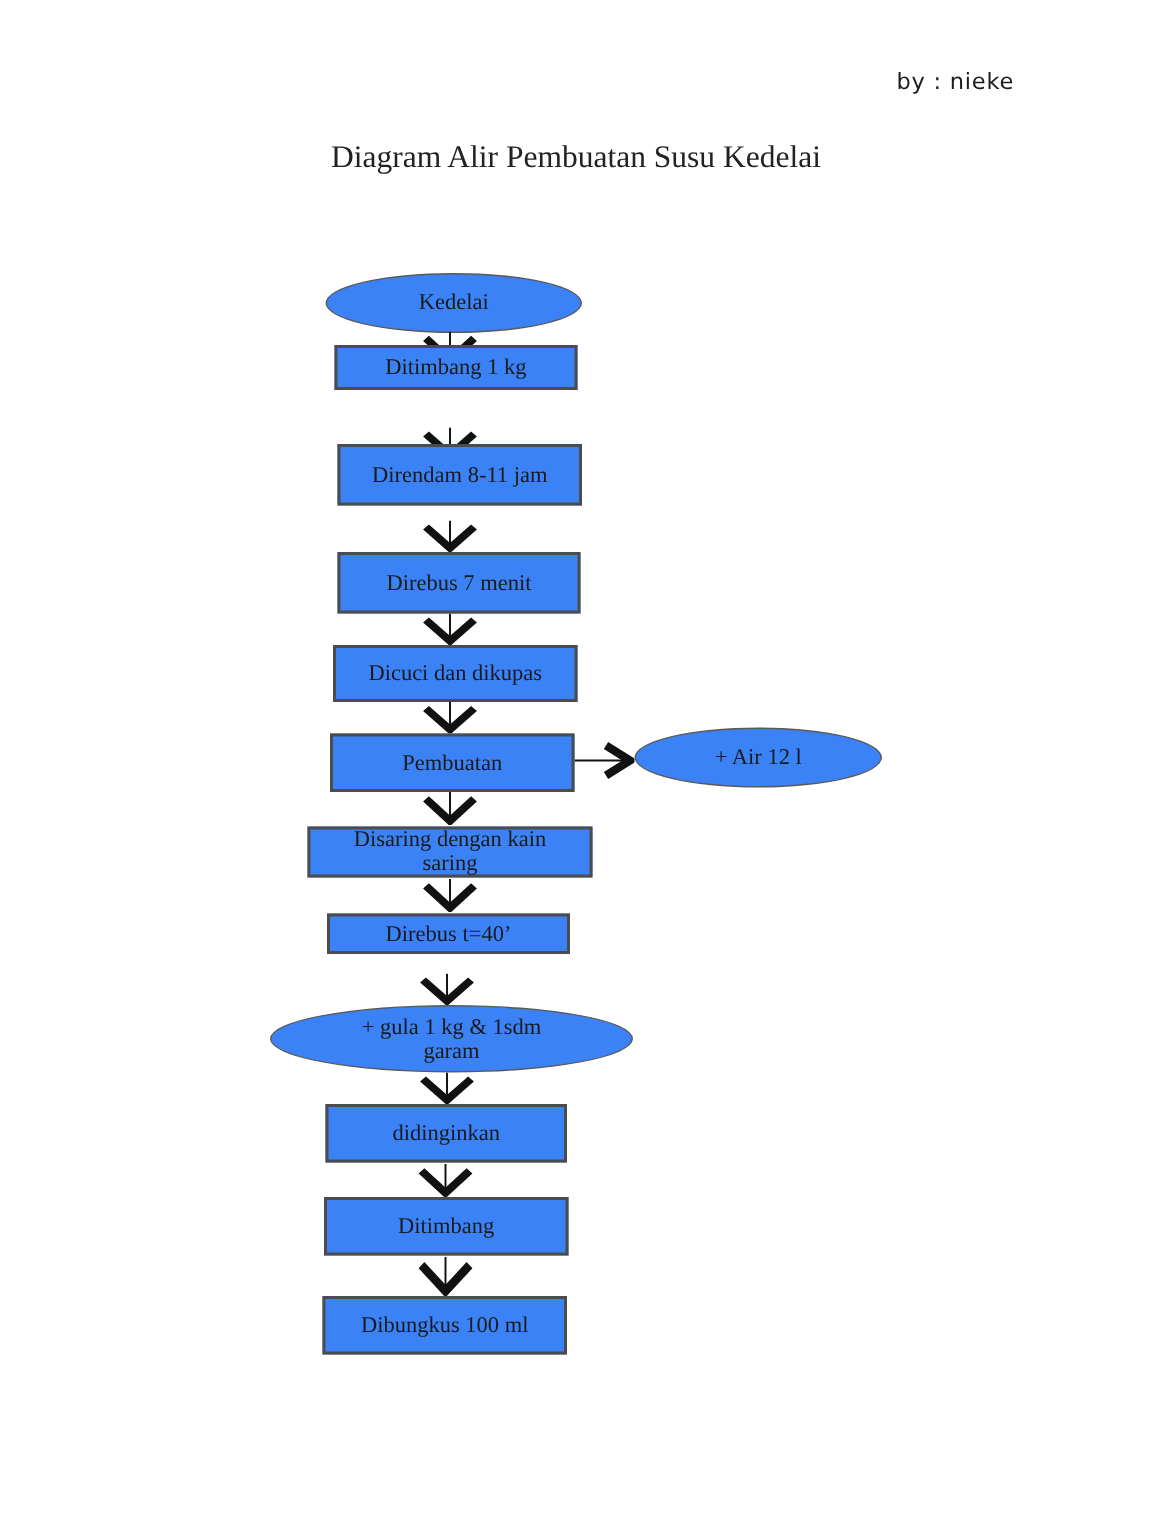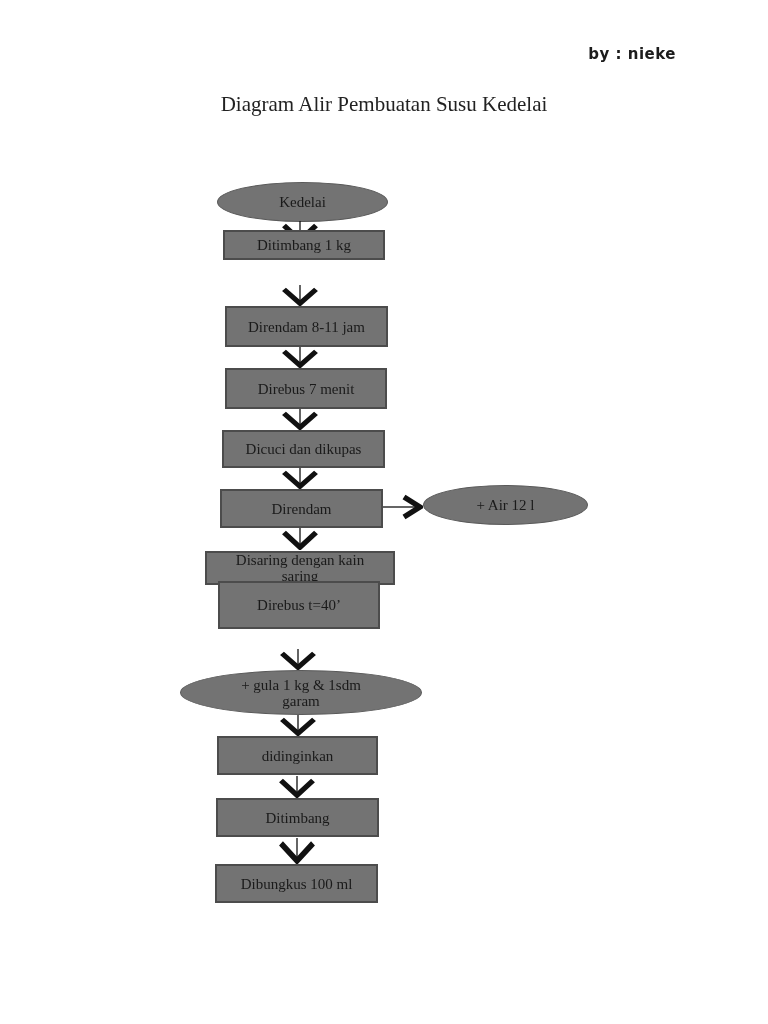--- a/index.html
+++ b/index.html
@@ -14,21 +14,21 @@
     background: #ffffff;
     overflow: hidden;
     font-family: "Liberation Serif", serif;
     color: #1a1a1a;
   }
   .byline {
     position: absolute;
     top: 45px;
     right: 92px;
     font-family: "DejaVu Sans", sans-serif;
-    font-weight: bold;
+    font-weight: normal;
     font-size: 15px;
     letter-spacing: 0.5px;
     color: #1c1c1c;
   }
   .title {
     position: absolute;
     top: 92px;
     left: 0;
     right: 0;
     text-align: center;
@@ -38,21 +38,21 @@
   .node {
     position: absolute;
     display: flex;
     align-items: center;
     justify-content: center;
     text-align: center;
     font-size: 15px;
     line-height: 16px;
     white-space: pre-line;
     box-sizing: border-box;
-    background: #737373;
+    background: #3b82f6;
     color: #1a1a1a;
   }
   .rect {
     border: 2px solid #4c4c4c;
   }
   .ellipse {
     border: 1px solid #5a5a5a;
     border-radius: 50%;
   }
   .arrow {
@@ -82,42 +82,42 @@
     <polyline points="4,5 20,21 36,5" fill="none" stroke="#111" stroke-width="5.5"></polyline>
   </svg>
 
   <div class="node rect" style="left:223px;top:230px;width:162px;height:30px">Ditimbang 1 kg</div>
 
   <svg class="arrow" style="left:280px;top:285px;height:21px" viewBox="0 0 40 24" preserveAspectRatio="none">
     <line x1="20" y1="0" x2="20" y2="24" stroke="#111" stroke-width="1.3"></line>
     <polyline points="4,5 20,21 36,5" fill="none" stroke="#111" stroke-width="5.5"></polyline>
   </svg>
 
-  <div class="node rect" style="left:225px;top:306px;width:163px;height:41px">Direndam 8-11 jam</div>
+  <div class="node rect" style="left:225px;top:296px;width:163px;height:41px">Direndam 8-11 jam</div>
 
   <svg class="arrow" style="left:280px;top:347px;height:21px" viewBox="0 0 40 24" preserveAspectRatio="none">
     <line x1="20" y1="0" x2="20" y2="24" stroke="#111" stroke-width="1.3"></line>
     <polyline points="4,5 20,21 36,5" fill="none" stroke="#111" stroke-width="5.5"></polyline>
   </svg>
 
   <div class="node rect" style="left:225px;top:368px;width:162px;height:41px">Direbus 7 menit</div>
 
   <svg class="arrow" style="left:280px;top:409px;height:21px" viewBox="0 0 40 24" preserveAspectRatio="none">
     <line x1="20" y1="0" x2="20" y2="24" stroke="#111" stroke-width="1.3"></line>
     <polyline points="4,5 20,21 36,5" fill="none" stroke="#111" stroke-width="5.5"></polyline>
   </svg>
 
   <div class="node rect" style="left:222px;top:430px;width:163px;height:38px">Dicuci dan dikupas</div>
 
   <svg class="arrow" style="left:280px;top:468px;height:21px" viewBox="0 0 40 24" preserveAspectRatio="none">
     <line x1="20" y1="0" x2="20" y2="24" stroke="#111" stroke-width="1.3"></line>
     <polyline points="4,5 20,21 36,5" fill="none" stroke="#111" stroke-width="5.5"></polyline>
   </svg>
 
-  <div class="node rect" style="left:220px;top:489px;width:163px;height:39px">Direndam</div>
+  <div class="node rect" style="left:220px;top:489px;width:163px;height:39px">Pembuatan</div>
 
   <svg class="harrow" style="left:383px;top:494px" viewBox="0 0 40 26" preserveAspectRatio="none">
     <line x1="0" y1="13" x2="32" y2="13" stroke="#111" stroke-width="1.3"></line>
     <polyline points="21,3 37,13 21,23" fill="none" stroke="#111" stroke-width="5.5"></polyline>
   </svg>
 
   <div class="node ellipse" style="left:423px;top:485px;width:165px;height:40px">+ Air 12 l</div>
 
   <svg class="arrow" style="left:280px;top:528px;height:22px" viewBox="0 0 40 24" preserveAspectRatio="none">
     <line x1="20" y1="0" x2="20" y2="24" stroke="#111" stroke-width="1.3"></line>
@@ -125,21 +125,21 @@
   </svg>
 
   <div class="node rect" style="left:205px;top:551px;width:190px;height:34px">Disaring dengan kain
 saring</div>
 
   <svg class="arrow" style="left:280px;top:586px;height:22px" viewBox="0 0 40 24" preserveAspectRatio="none">
     <line x1="20" y1="0" x2="20" y2="24" stroke="#111" stroke-width="1.3"></line>
     <polyline points="4,5 20,21 36,5" fill="none" stroke="#111" stroke-width="5.5"></polyline>
   </svg>
 
-  <div class="node rect" style="left:218px;top:581px;width:162px;height:48px">Direbus t=40’</div>
+  <div class="node rect" style="left:218px;top:609px;width:162px;height:27px">Direbus t=40’</div>
 
   <svg class="arrow" style="left:278px;top:649px;height:21px" viewBox="0 0 40 24" preserveAspectRatio="none">
     <line x1="20" y1="0" x2="20" y2="24" stroke="#111" stroke-width="1.3"></line>
     <polyline points="4,5 20,21 36,5" fill="none" stroke="#111" stroke-width="5.5"></polyline>
   </svg>
 
   <div class="node ellipse" style="left:180px;top:670px;width:242px;height:45px">+ gula 1 kg &amp; 1sdm
 garam</div>
 
   <svg class="arrow" style="left:278px;top:715px;height:21px" viewBox="0 0 40 24" preserveAspectRatio="none">

